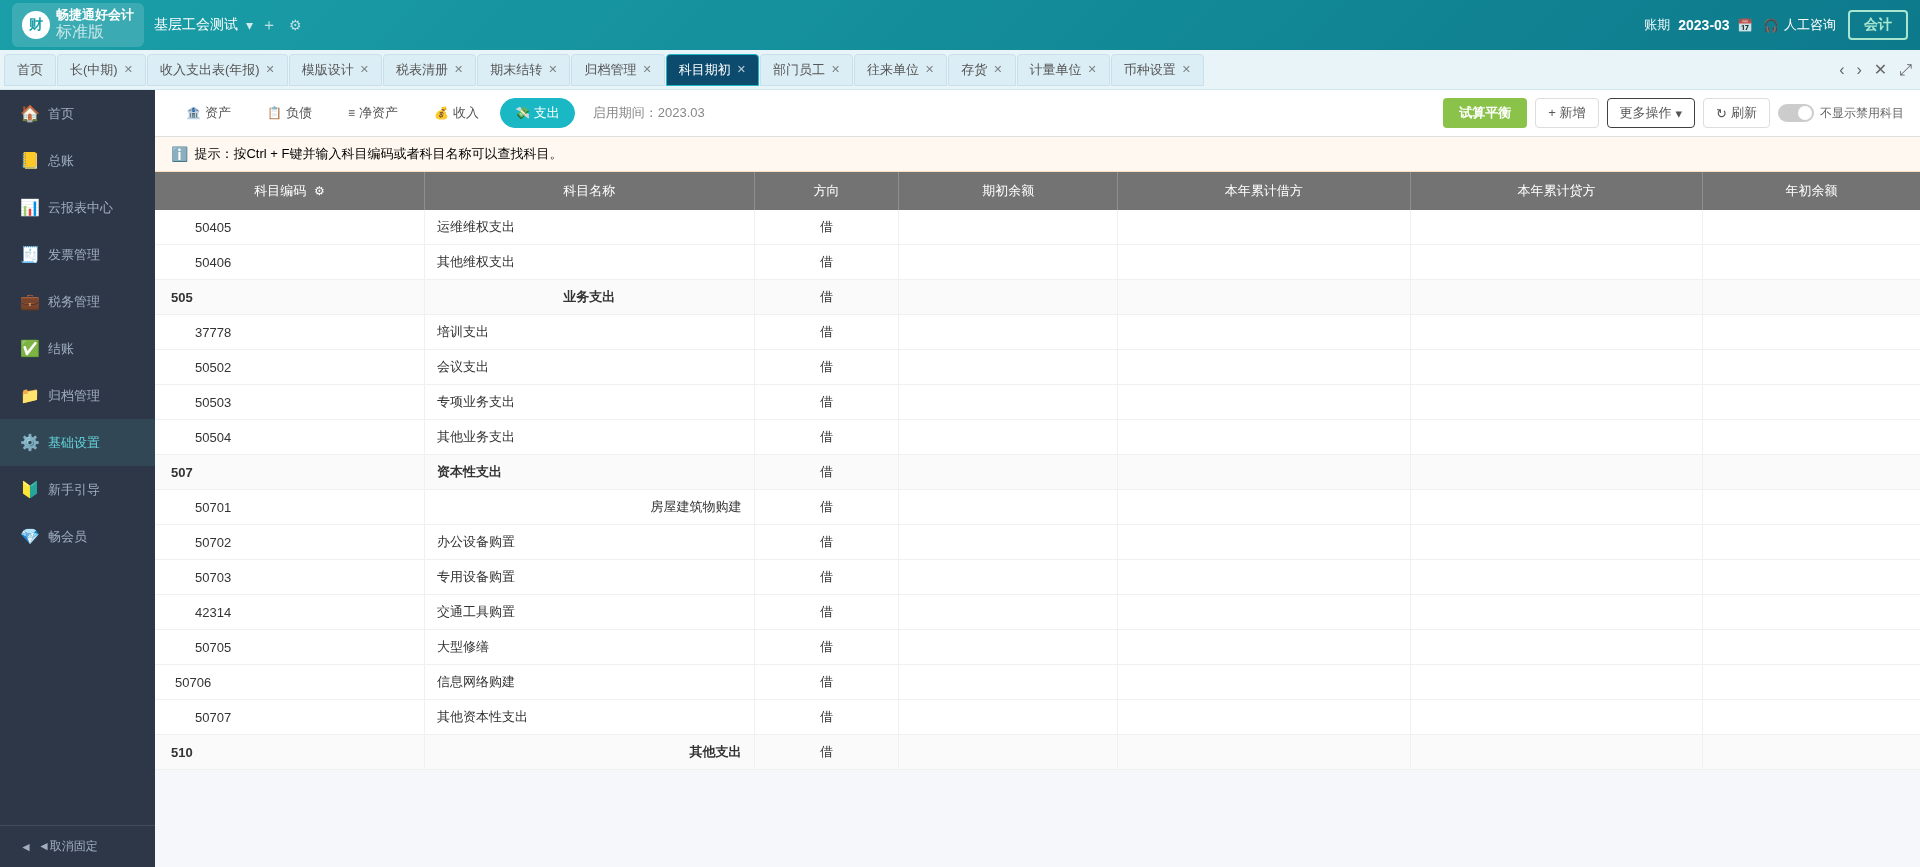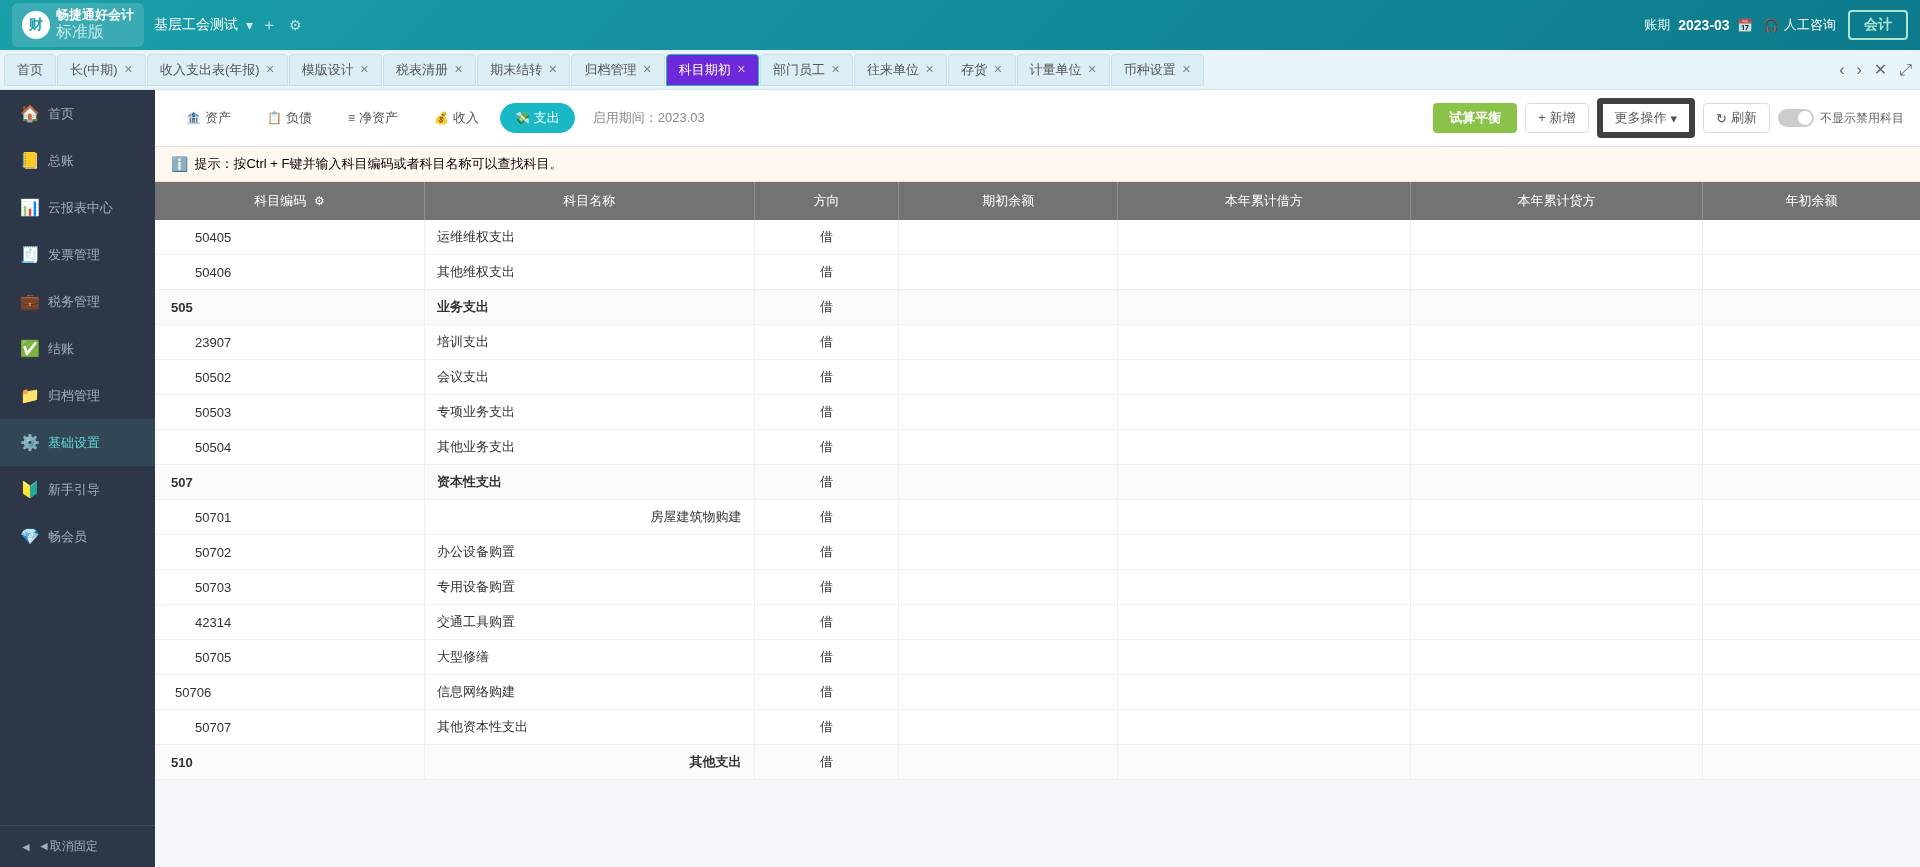--- a/index.html
+++ b/index.html
@@ -39,21 +39,21 @@
       background: #e8f4f8; border-bottom: 1px solid #d0e8f0;
       padding: 0 4px; gap: 1px; overflow: hidden;
     }
     .tab-item {
       display: flex; align-items: center; gap: 4px;
       padding: 0 12px; height: 32px; border-radius: 4px 4px 0 0;
       cursor: pointer; font-size: 13px; color: #555; white-space: nowrap;
       background: #dceef5; border: 1px solid #c8e0ea;
     }
     .tab-item.active {
-      background: #6d28d9; color: white; border-color: #1ab8c4; justify-content: center;
+      background: #0c4a6e; color: white; border-color: #1ab8c4; justify-content: center;
     }
     .tab-close { font-size: 11px; opacity: 0.7; margin-left: 2px; }
     .tab-controls { margin-left: auto; display: flex; align-items: center; gap: 4px; }
     .tab-ctrl-btn { background: none; border: none; cursor: pointer; font-size: 16px; color: #666; padding: 2px 4px; }
 
     
     .main-layout { display: flex; height: calc(867px - 50px - 40px); }
 
     
     .sidebar {
@@ -86,21 +86,21 @@
       display: flex; align-items: center; gap: 4px;
       padding: 5px 14px; border-radius: 20px; cursor: pointer;
       font-size: 13px; color: #555; border: 1px solid transparent;
     }
     .sub-tab.active { background: #1ab8c4; color: white; border-color: #1ab8c4; }
     .sub-tab-icon { font-size: 12px; }
     .period-info { margin-left: 12px; color: #888; font-size: 13px; }
     .hint-icon { color: #ff9800; font-size: 14px; }
     .btn-calc { background: #8bc34a; color: white; border: none; border-radius: 4px; padding: 6px 16px; font-size: 13px; cursor: pointer; font-weight: bold; }
     .btn-add { display: flex; align-items: center; gap: 4px; background: none; border: 1px solid #ddd; border-radius: 4px; padding: 5px 12px; font-size: 13px; cursor: pointer; color: #555; }
-    .btn-more { display: flex; align-items: center; gap: 4px; background: none; border: 6px solid #404040; border-radius: 4px; padding: 5px 12px; font-size: 13px; cursor: pointer; color: #555; }
+    .btn-more { display: flex; align-items: center; gap: 4px; background: none; border: 1px solid #404040; border-radius: 4px; padding: 5px 12px; font-size: 13px; cursor: pointer; color: #555; }
     .btn-refresh { display: flex; align-items: center; gap: 4px; background: none; border: 1px solid #ddd; border-radius: 4px; padding: 5px 12px; font-size: 13px; cursor: pointer; color: #555; }
     .toggle-switch { display: flex; align-items: center; gap: 6px; font-size: 12px; color: #666; }
     .toggle { width: 36px; height: 18px; background: #ccc; border-radius: 9px; position: relative; cursor: pointer; }
     .toggle::after { content: ''; width: 14px; height: 14px; background: white; border-radius: 50%; position: absolute; top: 2px; right: 2px; }
 
     
     .table-container { flex: 1; overflow-y: auto; overflow-x: hidden; }
     .data-table { width: 100%; border-collapse: collapse; background: white; }
     .data-table thead tr { background: #737373; color: white; }
     .data-table thead th {
@@ -356,29 +356,29 @@
               <td style="padding-left: 40px; text-align: left;">50406</td>
               <td style="text-align: left;">其他维权支出</td>
               <td>借</td>
               <td></td>
               <td></td>
               <td></td>
               <td></td>
             </tr>
             <tr style="background: rgb(250, 250, 250);">
               <td style="text-align: left; padding-left: 16px; font-weight: bold;">505</td>
-              <td style="text-align: left; font-weight: bold;">业务支出</td>
-              <td>借</td>
-              <td></td>
-              <td></td>
-              <td></td>
-              <td></td>
-            </tr>
-            <tr>
-              <td style="padding-left: 40px; text-align: left;">23907</td>
+              <td style="text-align: center; font-weight: bold;">业务支出</td>
+              <td>借</td>
+              <td></td>
+              <td></td>
+              <td></td>
+              <td></td>
+            </tr>
+            <tr>
+              <td style="padding-left: 40px; text-align: left;">37778</td>
               <td style="text-align: left;">培训支出</td>
               <td>借</td>
               <td></td>
               <td></td>
               <td></td>
               <td></td>
             </tr>
             <tr>
               <td style="padding-left: 40px; text-align: left;">50502</td>
               <td style="text-align: left;">会议支出</td>

